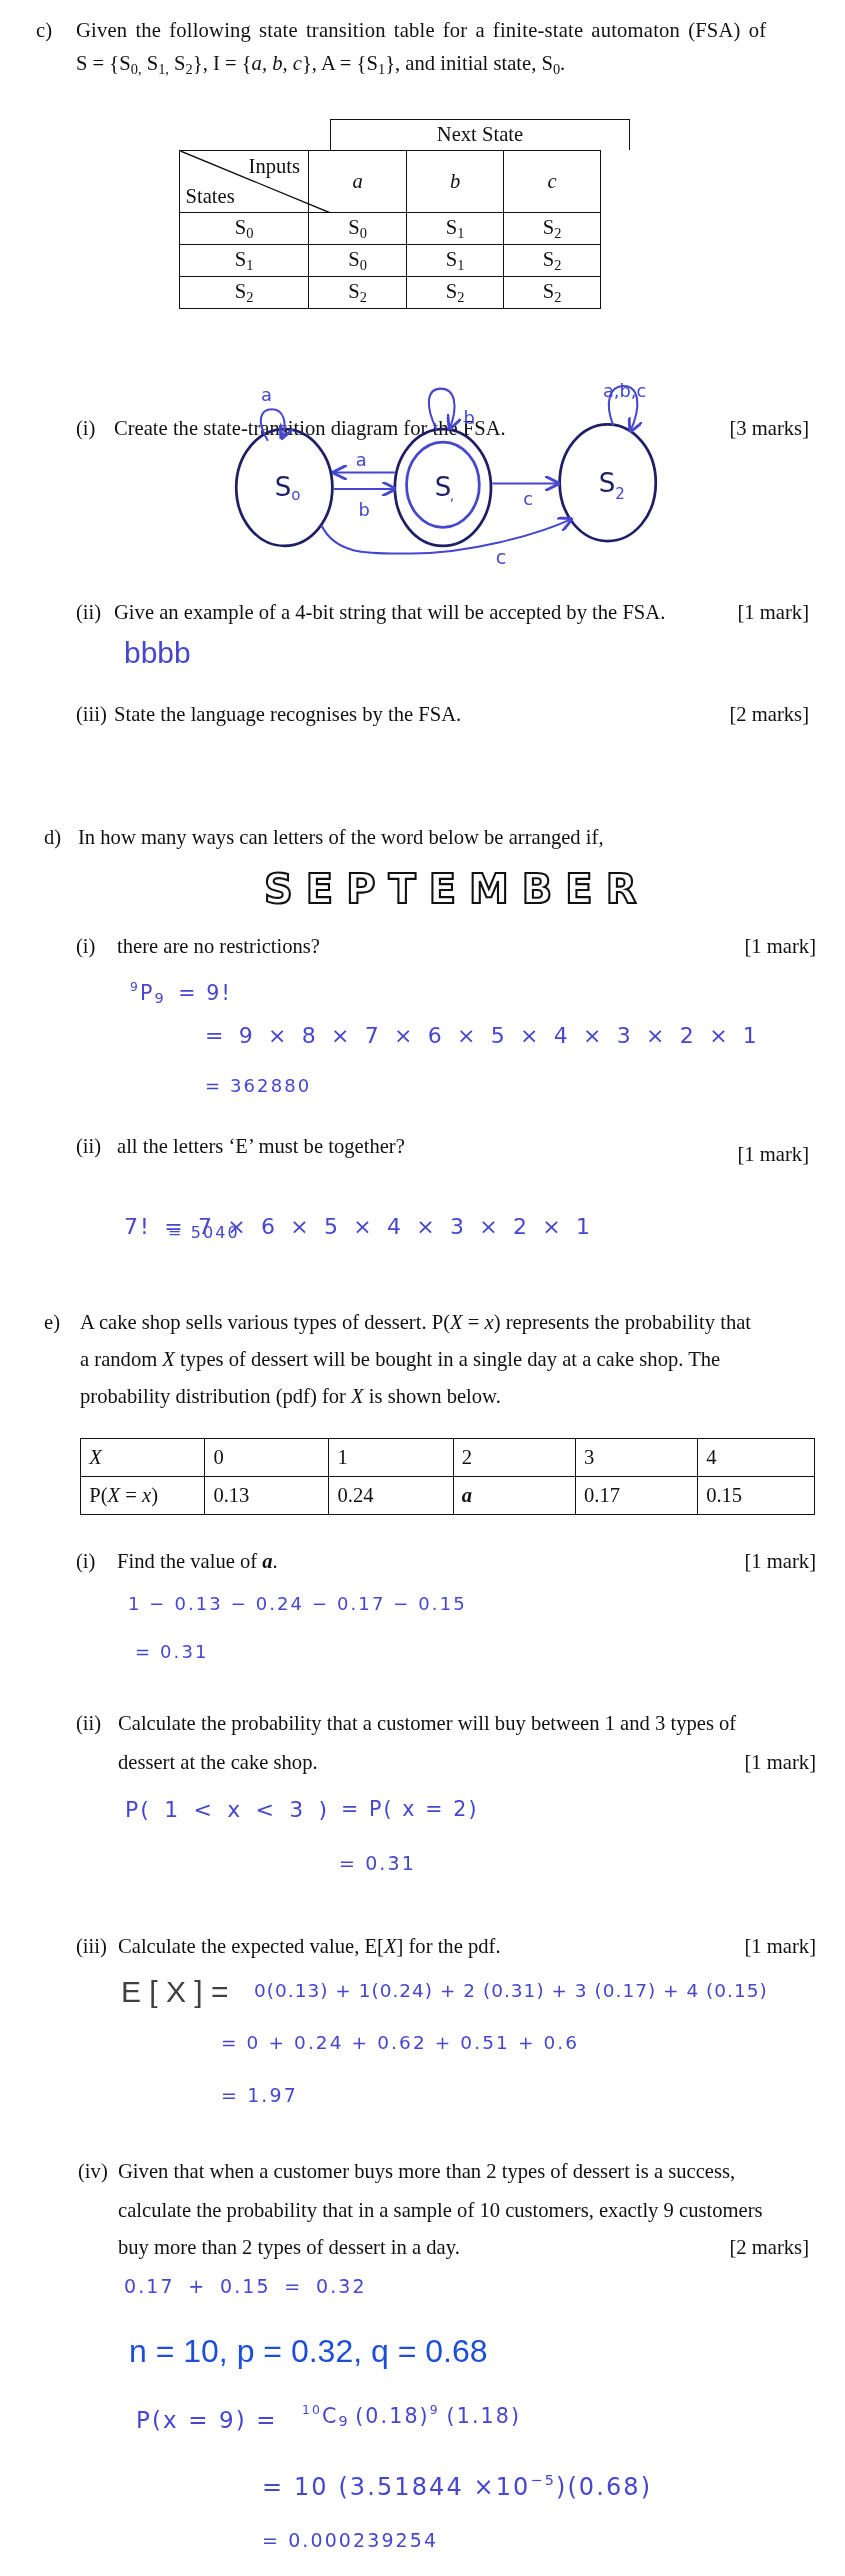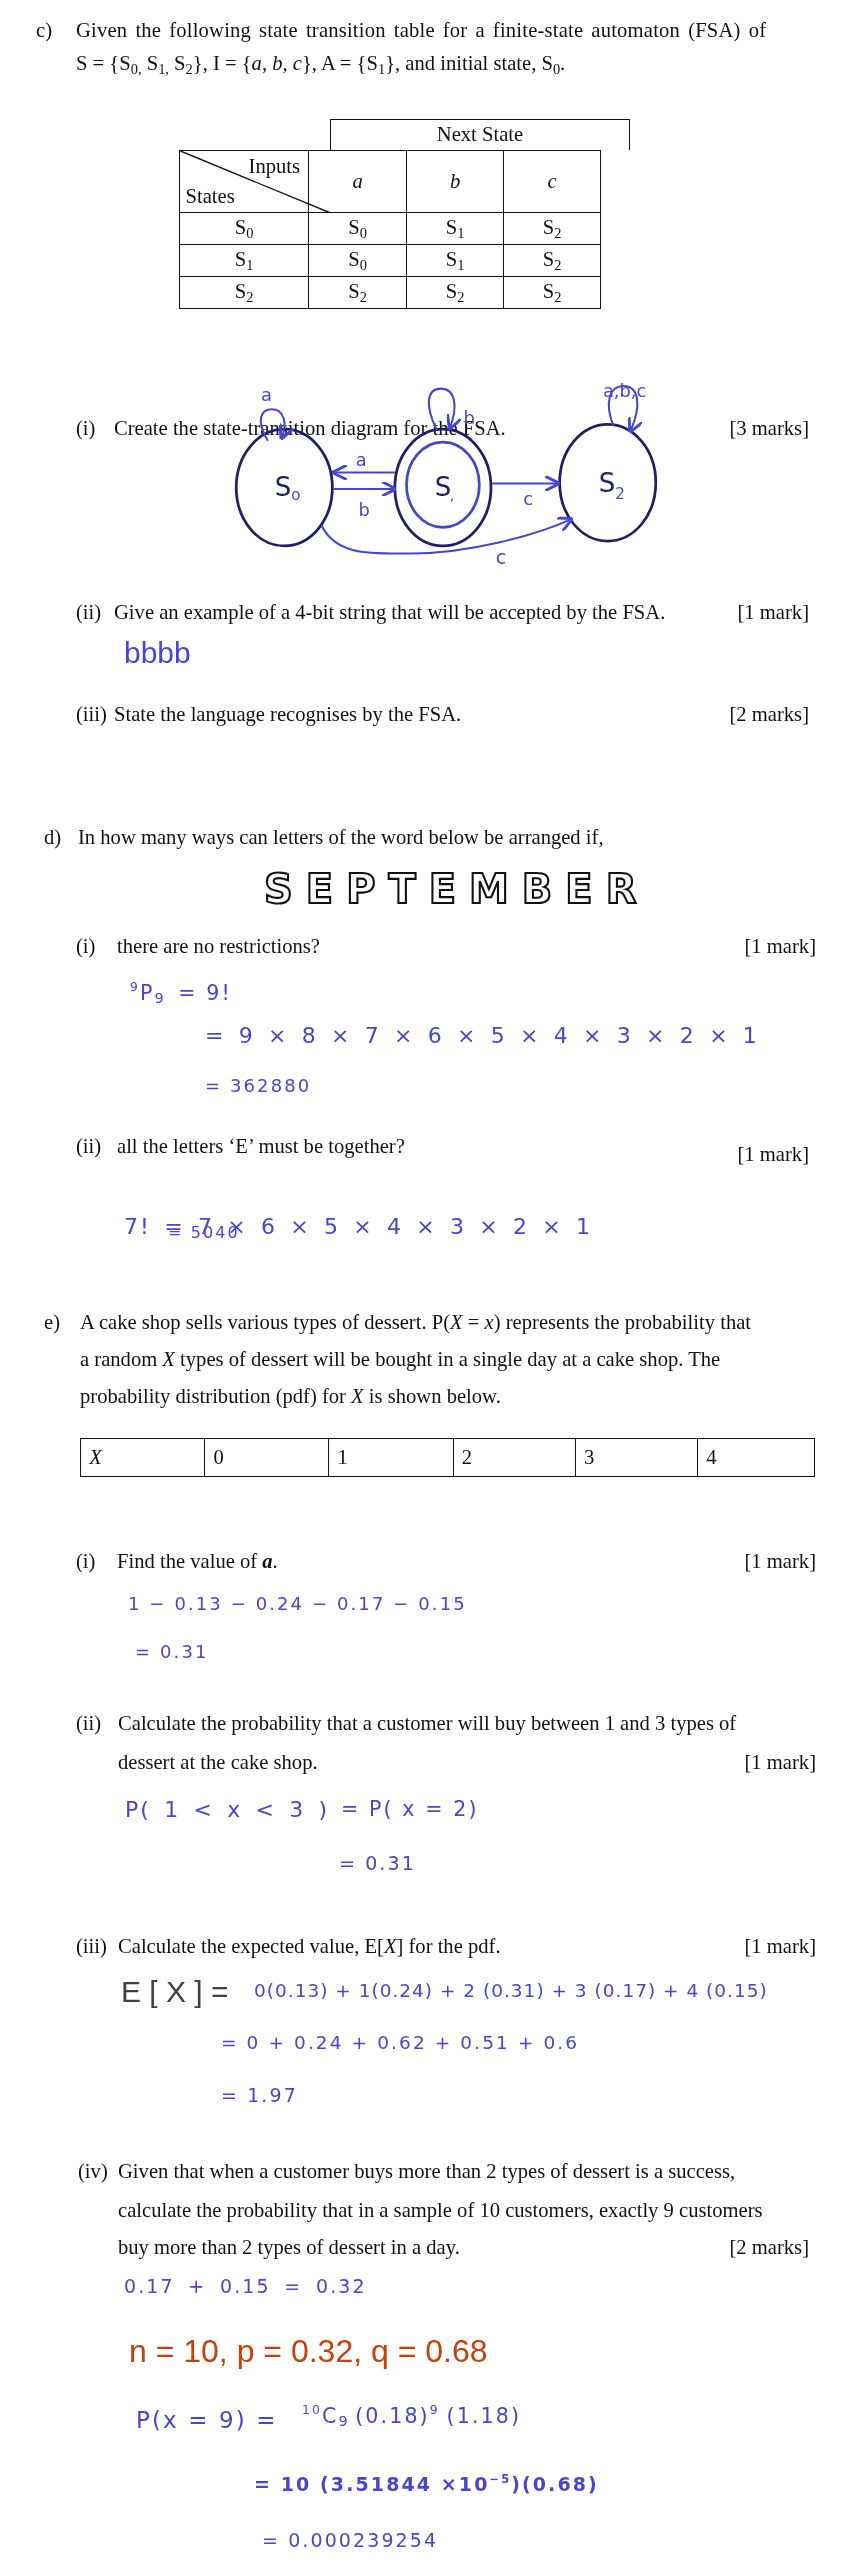--- a/index.html
+++ b/index.html
@@ -4,21 +4,21 @@
 <style>
   html, body { margin:0; padding:0; background:#ffffff; }
   body { width:846px; height:2576px; position:relative; overflow:hidden;
          font-family:"Liberation Serif", serif; color:#111; }
   .abs { position:absolute; white-space:nowrap; }
   .q { font-size:20.6px; line-height:25px; }
   .mark { font-size:20.6px; line-height:25px; right:37px; }
   .ital { font-style:italic; }
   .hw { font-family:"DejaVu Sans", sans-serif; color:#4646cf; font-weight:normal; letter-spacing:2.1px; }
   .hw-dark { color:#404040; font-family:"Liberation Sans", sans-serif; }
-  .hw-cyan { color:#c2410c; font-family:"Liberation Sans", sans-serif; }
+  .hw-cyan { color:#1d4ed8; font-family:"Liberation Sans", sans-serif; }
   sub.s { font-size:0.7em; vertical-align:-0.25em; }
   sup.s { font-size:0.6em; vertical-align:0.7em; }
   table.fsa { position:absolute; border-collapse:collapse; font-size:20.6px; }
   table.fsa td { border:1.4px solid #111; text-align:center; padding:0; }
   table.pdf { position:absolute; border-collapse:collapse; font-size:20.6px; }
   table.pdf td { border:1.4px solid #111; text-align:left; padding:0 0 0 8.2px; }
   .sept { font-family:"DejaVu Sans", sans-serif; font-size:40px; letter-spacing:13px; color:#fff;
           -webkit-text-stroke:2.1px #111; font-weight:bold; }
 </style>
 </head>
@@ -145,20 +145,28 @@
 <table class="pdf" style="left:80px;top:1438px;width:735px;">
   <tbody>
       <tr style="height:38px;">
     <td class="ital" style="width:115px;">X</td>
     <td style="width:115px;">0</td>
     <td style="width:115px;">1</td>
     <td style="width:113px;">2</td>
     <td style="width:113px;">3</td>
     <td>4</td>
   </tr>
+  <tr style="height:38px;">
+    <td>P(<i>X</i> = <i>x</i>)</td>
+    <td>0.13</td>
+    <td>0.24</td>
+    <td class="ital" style="font-weight:bold;">a</td>
+    <td>0.17</td>
+    <td>0.15</td>
+  </tr>
 </tbody>
   </table>
 
 <div class="abs q" style="left:76px;top:1549px;">(i)</div>
 <div class="abs q" style="left:117px;top:1549px;"><span>Find the value of </span><b><i>a</i></b><span>.</span></div>
 <div class="abs mark" style="top:1549px;right:30px;">[1 mark]</div>
 <div class="abs hw" style="left:128px;top:1593px;font-size:18px;">1 − 0.13 − 0.24 − 0.17 − 0.15</div>
 <div class="abs hw" style="left:135px;top:1641px;font-size:18px;">= 0.31</div>
 
 <div class="abs q" style="left:76px;top:1711px;">(ii)</div>
@@ -181,15 +189,15 @@
 <div class="abs q" style="left:118px;top:2159px;">Given that when a customer buys more than 2 types of dessert is a success,</div>
 <div class="abs q" style="left:118px;top:2198px;">calculate the probability that in a sample of 10 customers, exactly 9 customers</div>
 <div class="abs q" style="left:118px;top:2235px;">buy more than 2 types of dessert in a day.</div>
 <div class="abs mark" style="top:2235px;right:37px;">[2 marks]</div>
 
 <div class="abs hw" style="left:124px;top:2275px;font-size:19px;word-spacing:5.5px;">0.17 + 0.15 = 0.32</div>
 <div class="abs hw-cyan" style="left:129px;top:2333px;font-size:32px;">n = 10, p = 0.32, q = 0.68</div>
 
 <div class="abs hw" style="left:136px;top:2407px;font-size:23px;">P(x = 9)  =</div>
 <div class="abs hw" style="left:302px;top:2403px;font-size:20.6px;"><sup class="s">10</sup><span>C</span><sub class="s">9</sub><span style="margin-left:5.5px;">(0.18)</span><sup class="s">9</sup><span style="margin-left:6.9px;">(1.18)</span></div>
-<div class="abs hw" style="left:254px;top:2472px;font-size:19px;font-weight:bold;"><span>= 10 (3.51844 ×10</span><sup class="s">−5</sup><span>)(0.68)</span></div>
+<div class="abs hw" style="left:262px;top:2472px;font-size:24px;"><span>= 10 (3.51844 ×10</span><sup class="s">−5</sup><span>)(0.68)</span></div>
 <div class="abs hw" style="left:262px;top:2529px;font-size:19px;">= 0.000239254</div>
 
 
 </body></html>

